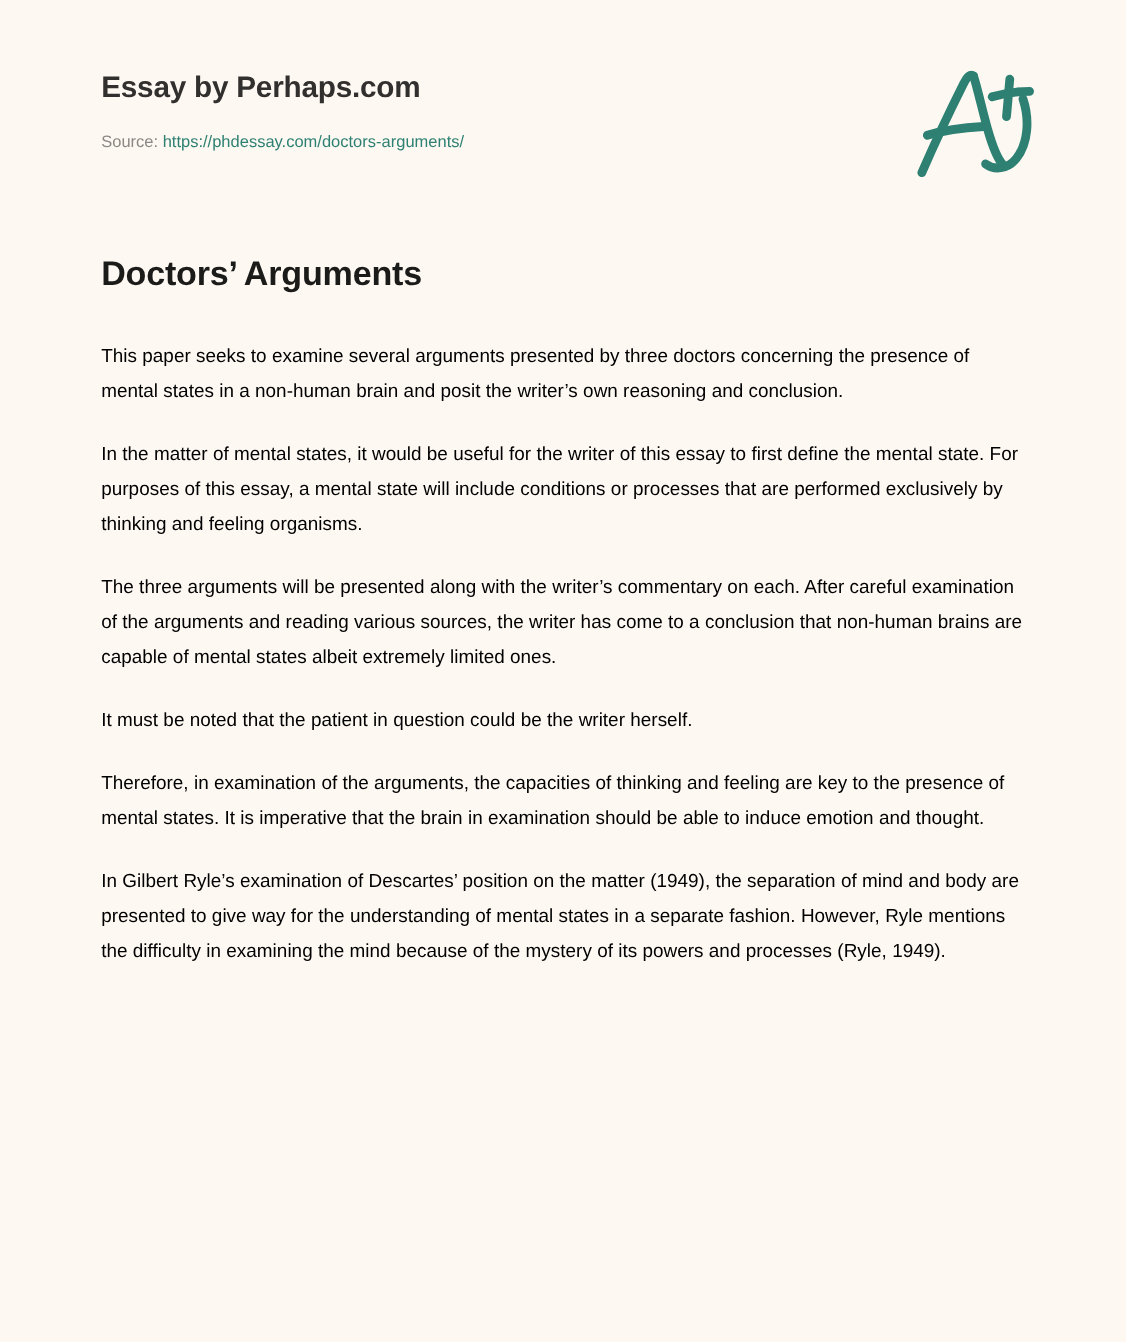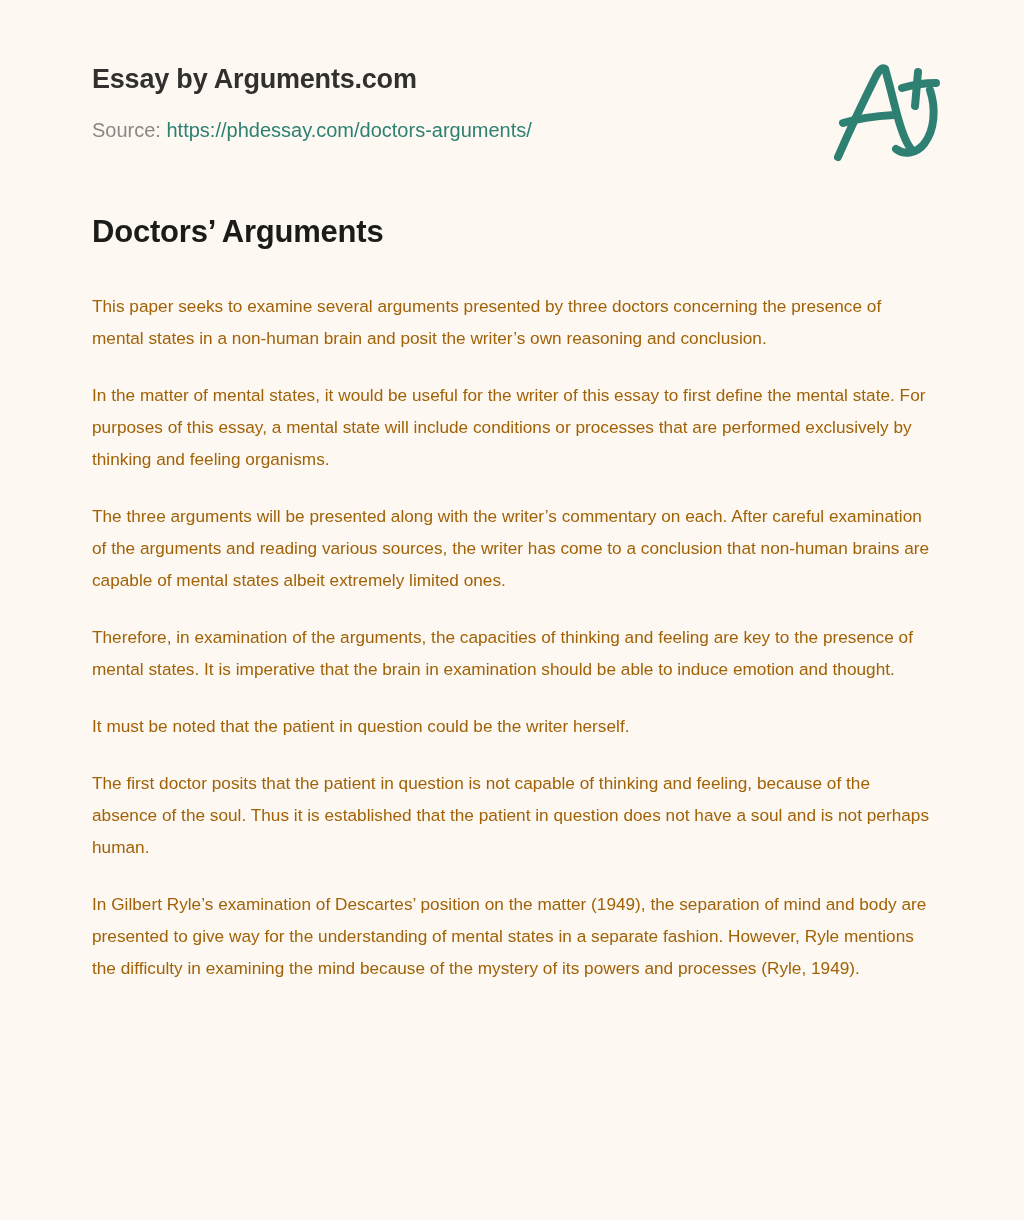--- a/index.html
+++ b/index.html
@@ -41,21 +41,21 @@
     letter-spacing: -0.2px;
     color: #32302e;
     line-height: 34px;
     white-space: nowrap;
   }
 
   .source-line {
     position: absolute;
     left: 92px;
     top: 118px;
-    font-size: 20px;
+    font-size: 15px;
     line-height: 24px;
     color: #8a8884;
     white-space: nowrap;
   }
 
   .source-label {
     color: #8a8884;
   }
 
   .source-url {
@@ -84,42 +84,42 @@
     top: 212px;
     width: 840px;
   }
 
   .article-title {
     font-size: 31px;
     font-weight: bold;
     color: #1b1b1a;
     letter-spacing: -0.2px;
     line-height: 40px;
-    margin: 0 0 38px 0;
+    margin: 17px 0 38px 0;
   }
 
   .article-body p {
     margin: 0 0 25px 0;
     font-size: 17.2px;
     line-height: 32px;
-    color: #a16207;
+    color: #000000;
     letter-spacing: 0.02px;
   }
   .article-body p:last-child {
     margin-bottom: 0;
   }
 </style>
 </head>
 <body>
 
 <div class="page">
 
   <div class="header">
 
-    <div class="brand-title">Essay by Arguments.com</div>
+    <div class="brand-title">Essay by Perhaps.com</div>
 
     <div class="source-line">
       <span class="source-label">Source:</span>
       <a class="source-url" href="#">https://phdessay.com/doctors-arguments/</a>
     </div>
 
     <div class="logo">
       <svg viewBox="0 0 120 112" xmlns="http://www.w3.org/2000/svg">
         <g fill="none" stroke="#2E8073" stroke-linecap="round" stroke-linejoin="round">
 
@@ -140,21 +140,20 @@
 
   </div>
 
   <div class="article">
     <h1 class="article-title">Doctors’ Arguments</h1>
 
     <div class="article-body">
       <p>This paper seeks to examine several arguments presented by three doctors concerning the presence of mental states in a non-human brain and posit the writer’s own reasoning and conclusion.</p>
       <p>In the matter of mental states, it would be useful for the writer of this essay to first define the mental state. For purposes of this essay, a mental state will include conditions or processes that are performed exclusively by thinking and feeling organisms.</p>
       <p>The three arguments will be presented along with the writer’s commentary on each. After careful examination of the arguments and reading various sources, the writer has come to a conclusion that non-human brains are capable of mental states albeit extremely limited ones.</p>
+      <p>It must be noted that the patient in question could be the writer herself.</p>
       <p>Therefore, in examination of the arguments, the capacities of thinking and feeling are key to the presence of mental states. It is imperative that the brain in examination should be able to induce emotion and thought.</p>
-      <p>It must be noted that the patient in question could be the writer herself.</p>
-      <p>The first doctor posits that the patient in question is not capable of thinking and feeling, because of the absence of the soul. Thus it is established that the patient in question does not have a soul and is not perhaps human.</p>
       <p>In Gilbert Ryle’s examination of Descartes’ position on the matter (1949), the separation of mind and body are presented to give way for the understanding of mental states in a separate fashion. However, Ryle mentions the difficulty in examining the mind because of the mystery of its powers and processes (Ryle, 1949).</p>
 
     </div>
   </div>
 
 </div>
 
 </body></html>

